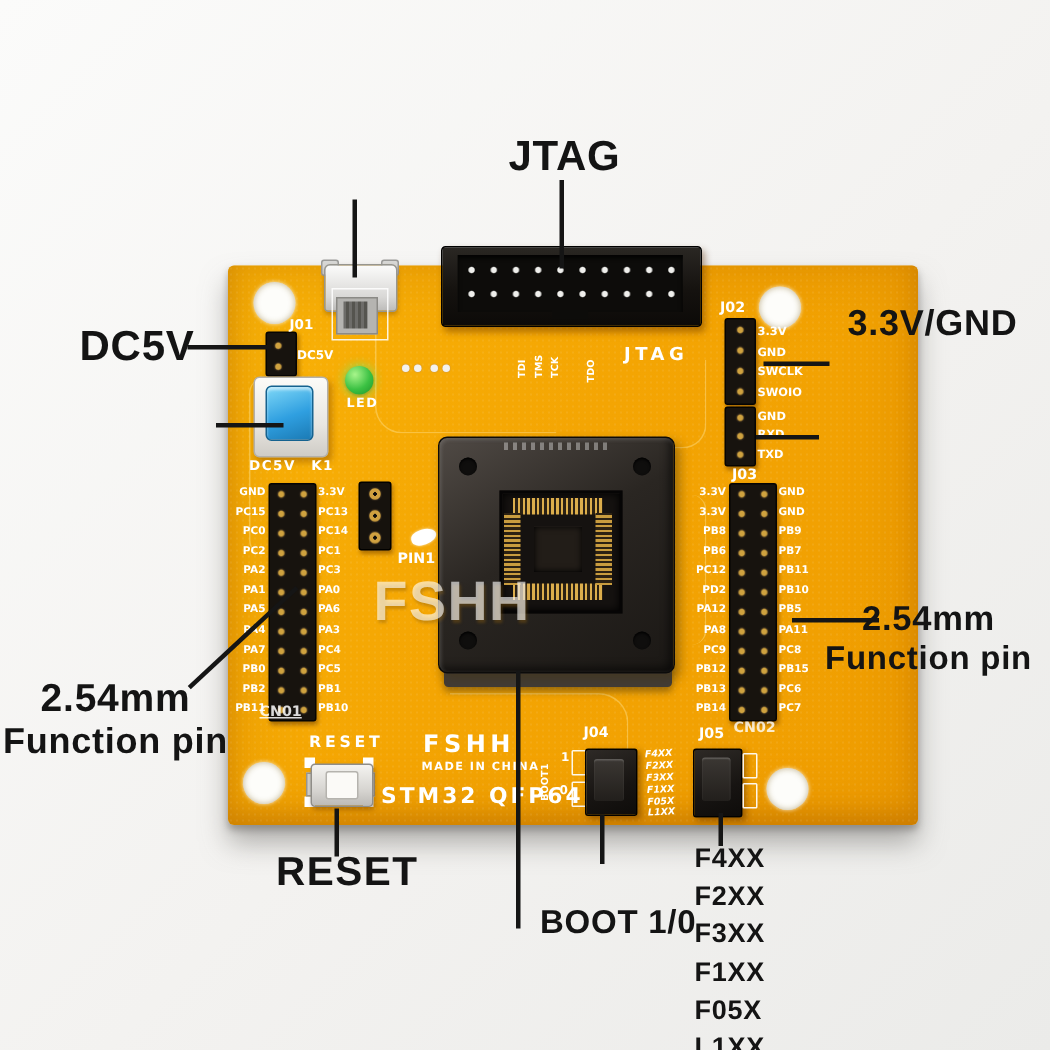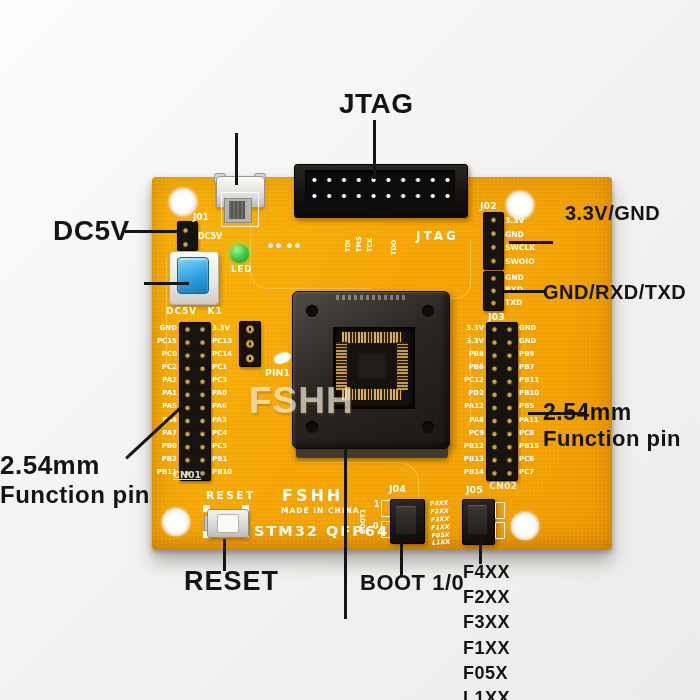--- a/index.html
+++ b/index.html
@@ -34,21 +34,21 @@
     background-image:radial-gradient(circle at 7.5px 6.5px,#cfa23f 0 1.7px,#2a2117 2.6px,transparent 3.4px);
     background-size:15px 13.08px;}
   .bracket{position:absolute;width:8px;height:15px;border:1.5px solid rgba(255,255,255,.92);border-radius:1px;}
   .switchbody{position:absolute;background:linear-gradient(160deg,#2e2a26,#171412 60%,#0e0c0a);
     border:1px solid #000;border-radius:2px;box-shadow:2px 2px 4px rgba(90,45,0,.5);}
   .switchknob{position:absolute;background:linear-gradient(180deg,#3b3733,#221f1c);border-radius:2px;
     box-shadow:inset 0 1px 1px rgba(255,255,255,.2);}
   .aline{position:absolute;background:#151515;}
   .lbl{position:absolute;color:#141414;font-weight:bold;white-space:nowrap;
     font-family:"Liberation Sans",sans-serif;letter-spacing:.5px;}
-  .ctr{}
+  .ctr{text-align:center;}
 </style>
 </head>
 <body>
 
 <div class="scene">
 
   <div class="board"></div>
 
   <div>
     <div class="trace" style="left:250px;top:222px;width:120px;height:66px;border-width:0 0 1px 1px;border-bottom-left-radius:18px;"></div>
@@ -258,35 +258,34 @@
   <div class="aline" style="left:509px;top:241px;width:44px;height:2.5px;"></div>
   <div class="aline" style="left:504px;top:290px;width:42px;height:2.5px;"></div>
   <div class="aline" style="left:126px;top:457px;width:98px;height:2.5px;transform-origin:0 50%;transform:rotate(-42.9deg);"></div>
   <div class="aline" style="left:528px;top:412px;width:58px;height:2.5px;"></div>
   <div class="aline" style="left:223px;top:539px;width:2.5px;height:32px;"></div>
   <div class="aline" style="left:400px;top:543px;width:2.5px;height:33px;"></div>
   <div class="aline" style="left:344px;top:447px;width:2.5px;height:172px;"></div>
   <div class="aline" style="left:479px;top:542px;width:2.5px;height:22px;"></div>
 
   <div class="lbl" style="left:339px;top:88px;font-size:28px;">JTAG</div>
-  <div class="lbl" style="left:565px;top:202px;font-size:20px;">3.3V/GND</div>
-  <div class="lbl" style="left:543px;top:281px;font-size:20px;">GND/RXD/TXD</div>
+  <div class="lbl" style="left:565px;top:202px;font-size:24px;">3.3V/GND</div>
   <div class="lbl" style="left:53px;top:215px;font-size:28px;">DC5V</div>
 
   <div class="abs ctr" style="left:0px;top:450px;width:154px;">
     <div class="lbl ctr" style="position:static;font-size:26px;">2.54mm</div>
     <div class="lbl ctr" style="position:static;font-size:24px;">Function pin</div>
   </div>
   <div class="abs ctr" style="left:543px;top:399px;width:152px;">
     <div class="lbl ctr" style="position:static;font-size:23px;">2.54mm</div>
     <div class="lbl ctr" style="position:static;font-size:22px;">Function pin</div>
   </div>
 
   <div class="lbl" style="left:184px;top:566px;font-size:27px;letter-spacing:1px;">RESET</div>
-  <div class="lbl" style="left:360px;top:570px;font-size:22px;">BOOT 1/0</div>
+  <div class="lbl" style="left:360px;top:602px;font-size:22px;">BOOT 1/0</div>
 
   <div class="abs" style="left:463px;top:560px;">
 
   <div class="lbl" style="position:static;font-size:18px;line-height:25.2px;">F4XX</div>
       <div class="lbl" style="position:static;font-size:18px;line-height:25.2px;">F2XX</div>
       <div class="lbl" style="position:static;font-size:18px;line-height:25.2px;">F3XX</div>
       <div class="lbl" style="position:static;font-size:18px;line-height:25.2px;">F1XX</div>
       <div class="lbl" style="position:static;font-size:18px;line-height:25.2px;">F05X</div>
       <div class="lbl" style="position:static;font-size:18px;line-height:25.2px;">L1XX</div>
     </div>

